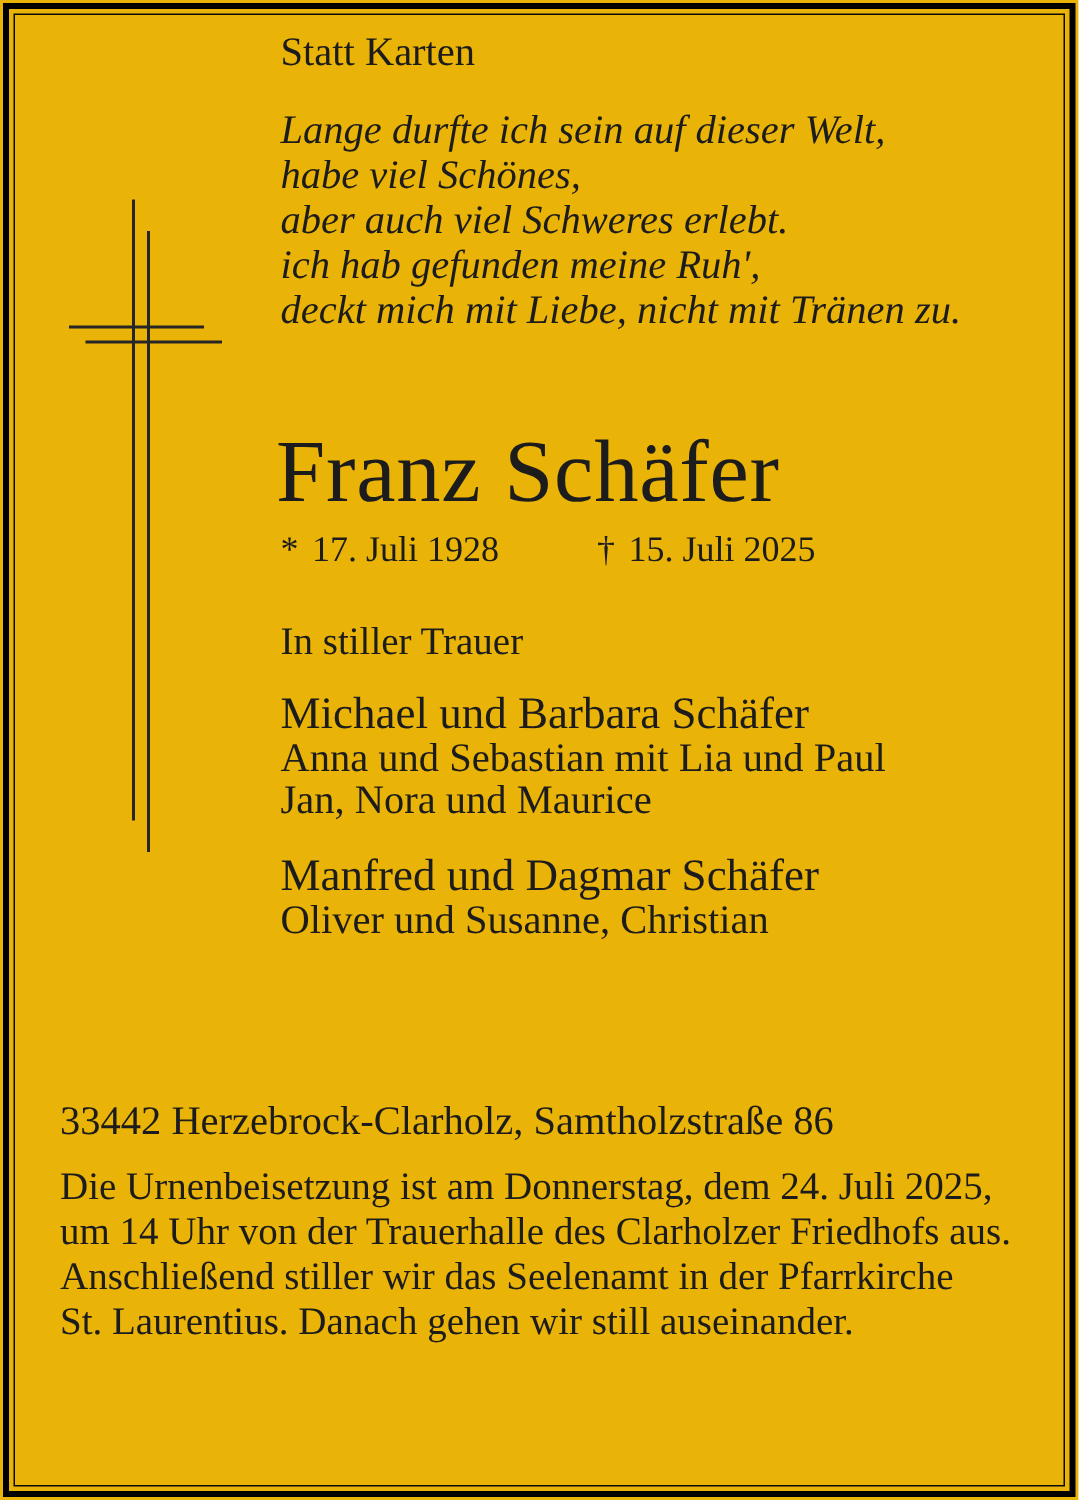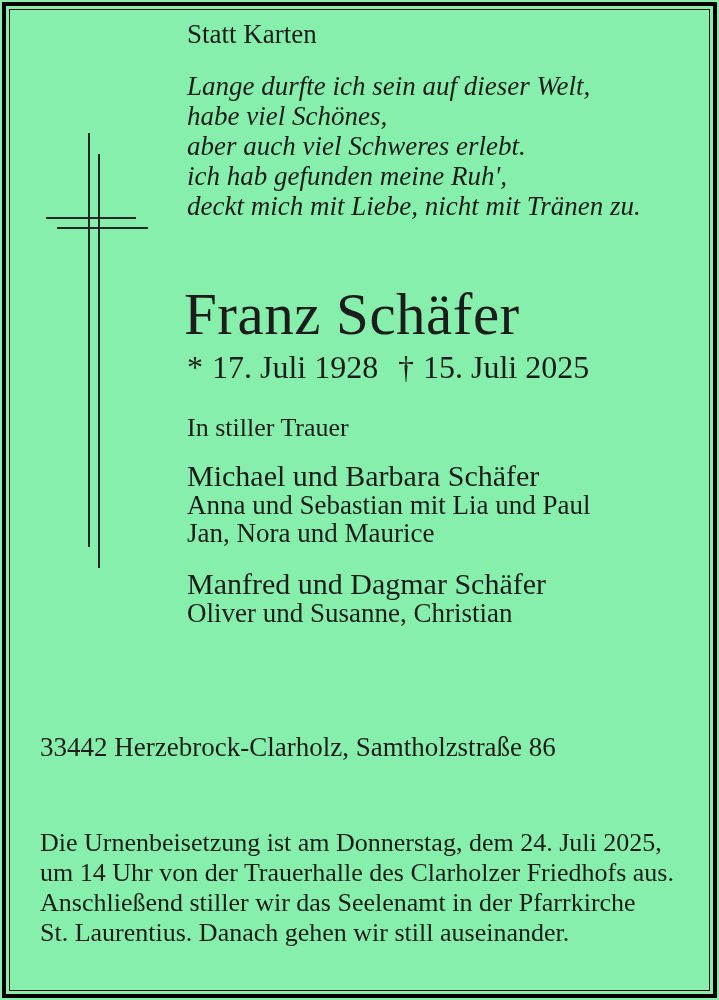--- a/index.html
+++ b/index.html
@@ -1,20 +1,20 @@
 <!DOCTYPE html>
 <html><head>
 <meta charset="utf-8">
 <style>
   html, body { margin: 0; padding: 0; background: #ffffff; }
   .page {
     position: relative;
     width: 719px;
     height: 1000px;
-    background: #86efac;
+    background: #eab308;
     font-family: "Liberation Serif", "DejaVu Serif", serif;
     color: #1c1c1c;
     overflow: hidden;
   }
   
   .frame-outer {
     position: absolute;
     inset: 2px;
     border: 4px solid #000000;
     pointer-events: none;
@@ -40,38 +40,38 @@
   .poem { left: 187px; top: 71px; font-style: italic; font-size: 27px; }
   .poem-line { line-height: 30px; white-space: nowrap; }
 
   .headline {
     left: 184px; top: 285px;
     font-size: 59px; line-height: 1;
     letter-spacing: 0.5px;
     white-space: nowrap;
   }
 
-  .dates { left: 187px; top: 352px; font-size: 32px; line-height: 30px; white-space: nowrap; }
+  .dates { left: 187px; top: 352px; font-size: 24px; line-height: 30px; white-space: nowrap; }
   .dates .date-item { display: inline-block; }
   .dates .birth { min-width: 211px; }
   .dates .symbol { display: inline-block; margin-right: 9px; }
 
   .trauer { left: 187px; top: 413px; font-size: 26px; line-height: 30px; text-align: center; }
 
   .mourners { left: 187px; top: 461px; }
   .mourner-group { margin: 0 0 0 0; }
   .mourner-group + .mourner-group { margin-top: 22px; }
   .mourner-main { font-size: 30px; line-height: 30px; white-space: nowrap; }
   .mourner-sub  { font-size: 27px; line-height: 28px; white-space: nowrap; }
 
   .address { left: 40px; top: 732px; font-size: 27px; line-height: 30px; white-space: nowrap; }
 
   .para { left: 40px; width: 665px; font-size: 26px; }
   .para .para-line { line-height: 30px; white-space: nowrap; }
-  .funeral-info { top: 828px; }
+  .funeral-info { top: 776px; }
   .thanks { top: 916px; }
 </style>
 </head>
 <body>
 
 <div class="page">
 
   <div class="frame-outer"></div>
   <div class="frame-inner"></div>
 

